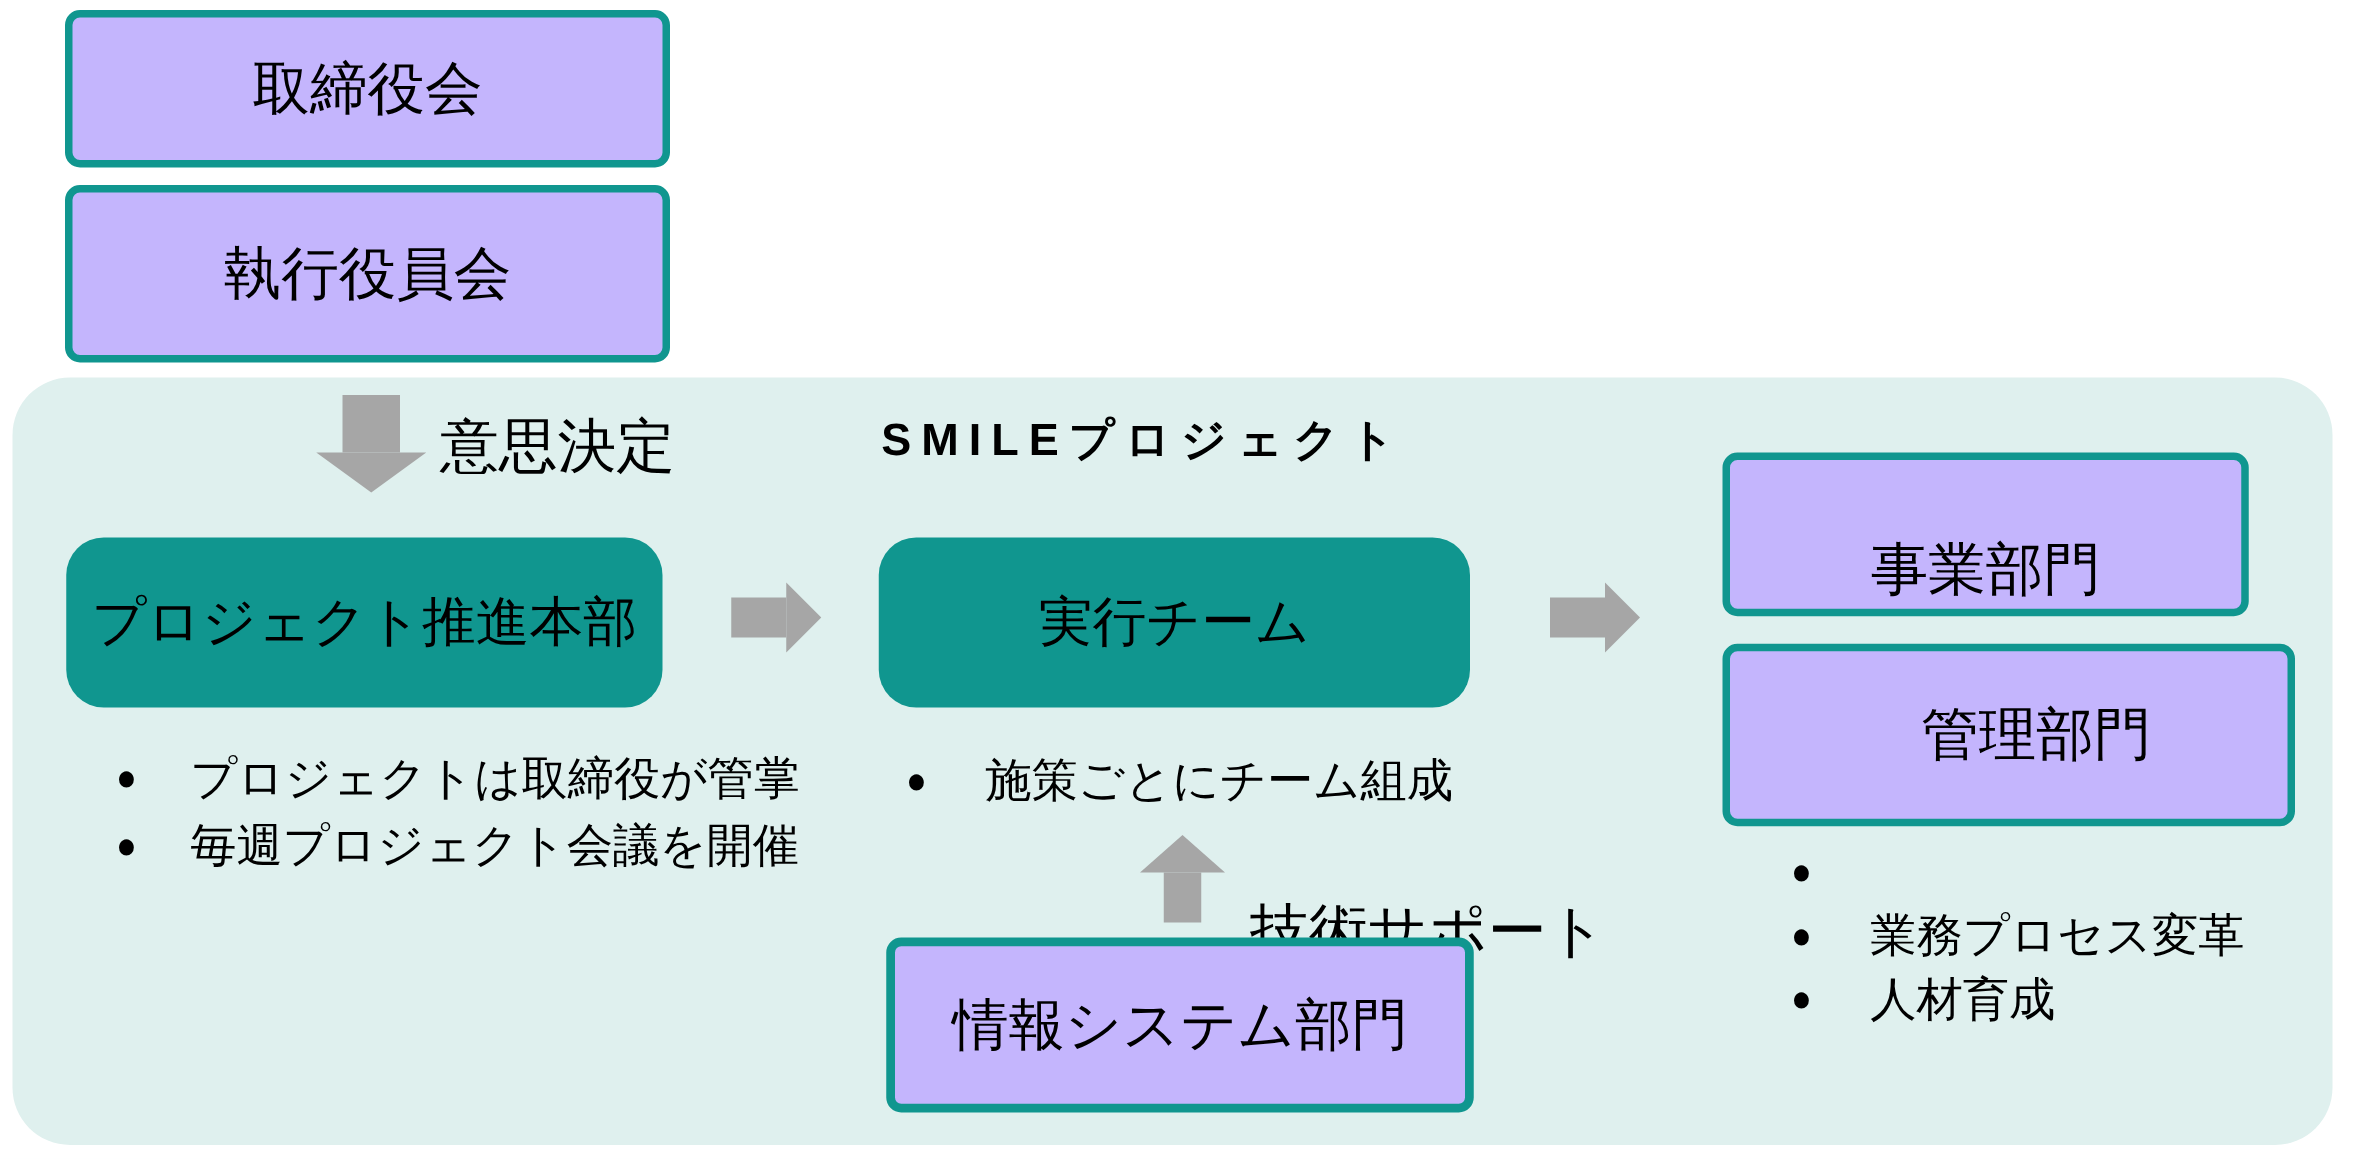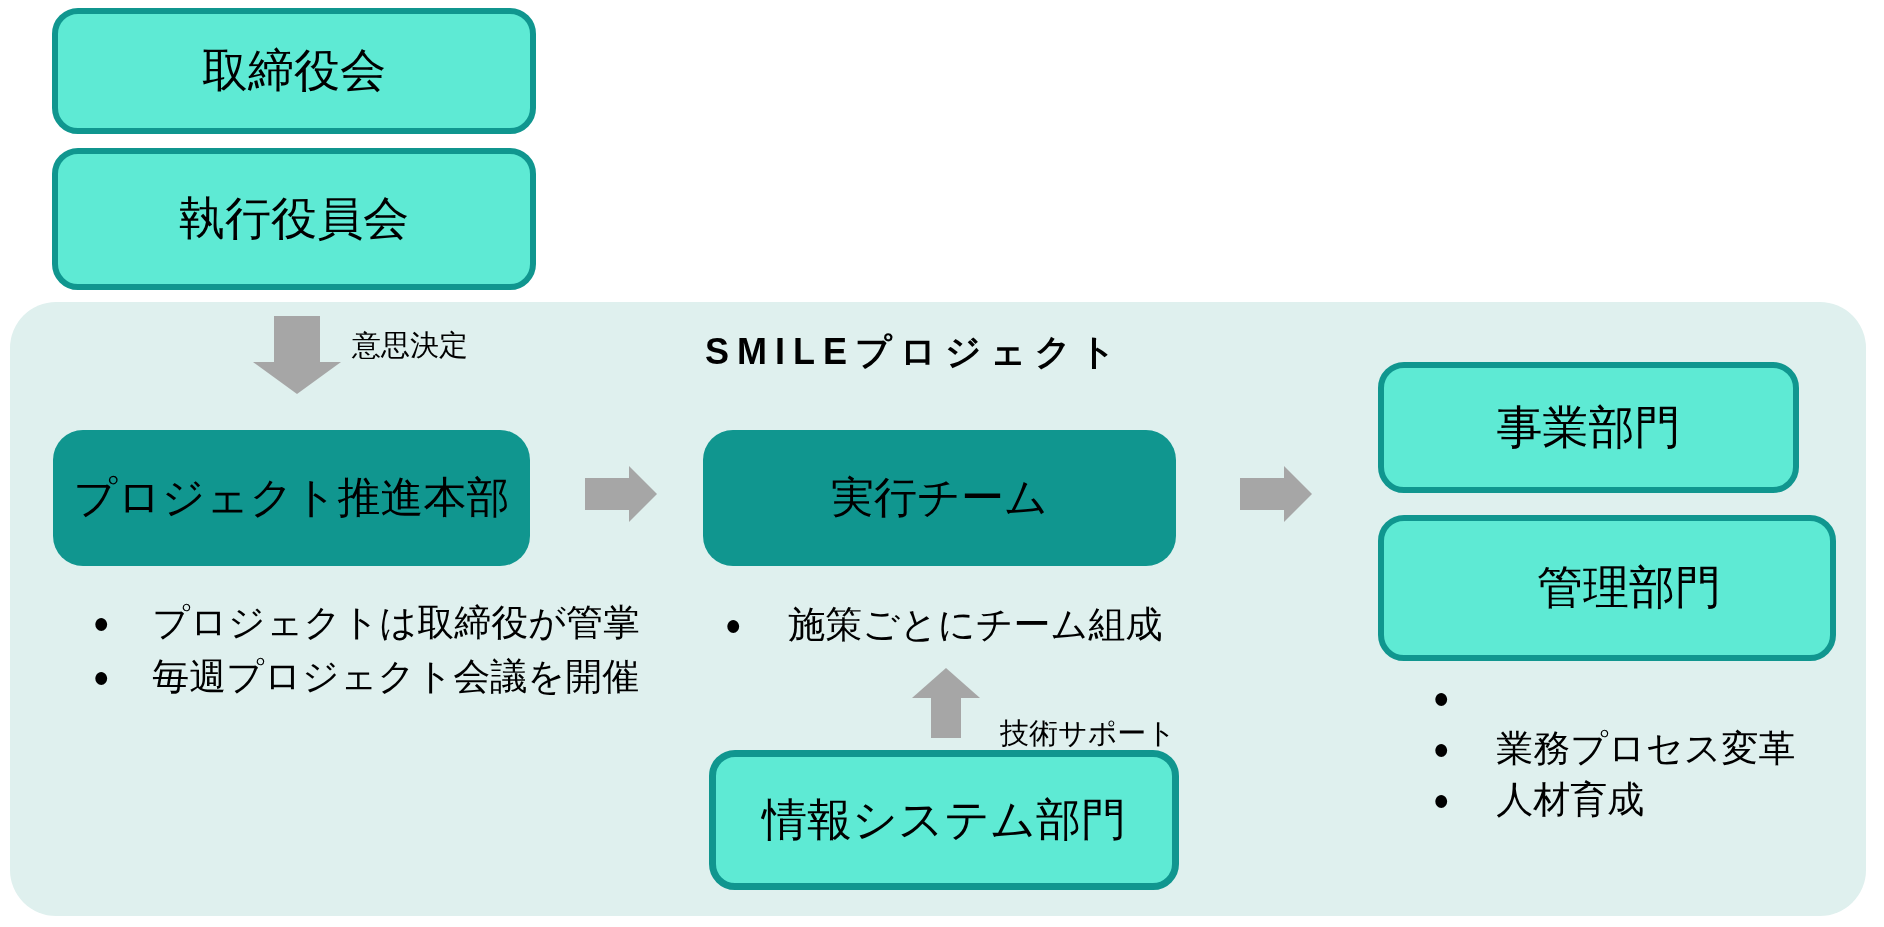--- a/index.html
+++ b/index.html
@@ -29,55 +29,55 @@
   
   .box {
     position: absolute;
     display: flex;
     align-items: center;
     justify-content: center;
     box-sizing: border-box;
     text-align: center;
   }
   .box-white {
-    background: #5eead4;
+    background: #c4b5fd;
     border: 6px solid #10968f;
-    border-radius: 26px;
+    border-radius: 12px;
     font-size: 46px;
   }
   .box-teal {
     background: #10968f;
     border-radius: 30px;
     color: #000000;
     font-size: 43px;
   }
 
   .box-board    { left: 52px;  top: 8px;   width: 484px; height: 126px; }
   .box-exec     { left: 52px;  top: 148px; width: 484px; height: 142px; }
   .box-hq       { left: 53px;  top: 430px; width: 477px; height: 136px; }
   .box-team     { left: 703px; top: 430px; width: 473px; height: 136px; }
-  .box-biz      { left: 1378px; top: 362px; width: 421px; height: 131px; }
+  .box-biz      { left: 1378px; top: 362px; width: 421px; height: 131px; align-items: flex-end; }
   .box-admin    { left: 1378px; top: 515px; width: 458px; height: 146px; padding-left: 44px; }
   .box-it       { left: 709px; top: 750px; width: 470px; height: 140px;
                   border-width: 7px; font-size: 45px; }
 
   
   .title {
     position: absolute;
     left: 705px; top: 328px;
     font-size: 36px;
     font-weight: 700;
     letter-spacing: 8px;
     white-space: nowrap;
   }
 
   
   .arrow-label {
     position: absolute;
-    font-size: 29px;
+    font-size: 47px;
     white-space: nowrap;
   }
   .label-decision { left: 352px; top: 326px; }
   .label-support  { left: 1000px; top: 714px; }
 
   
   .arrow { position: absolute; }
   .arrow .part { background: #a6a6a6; }
   .arrow .tri { width: 0; height: 0; }
 

